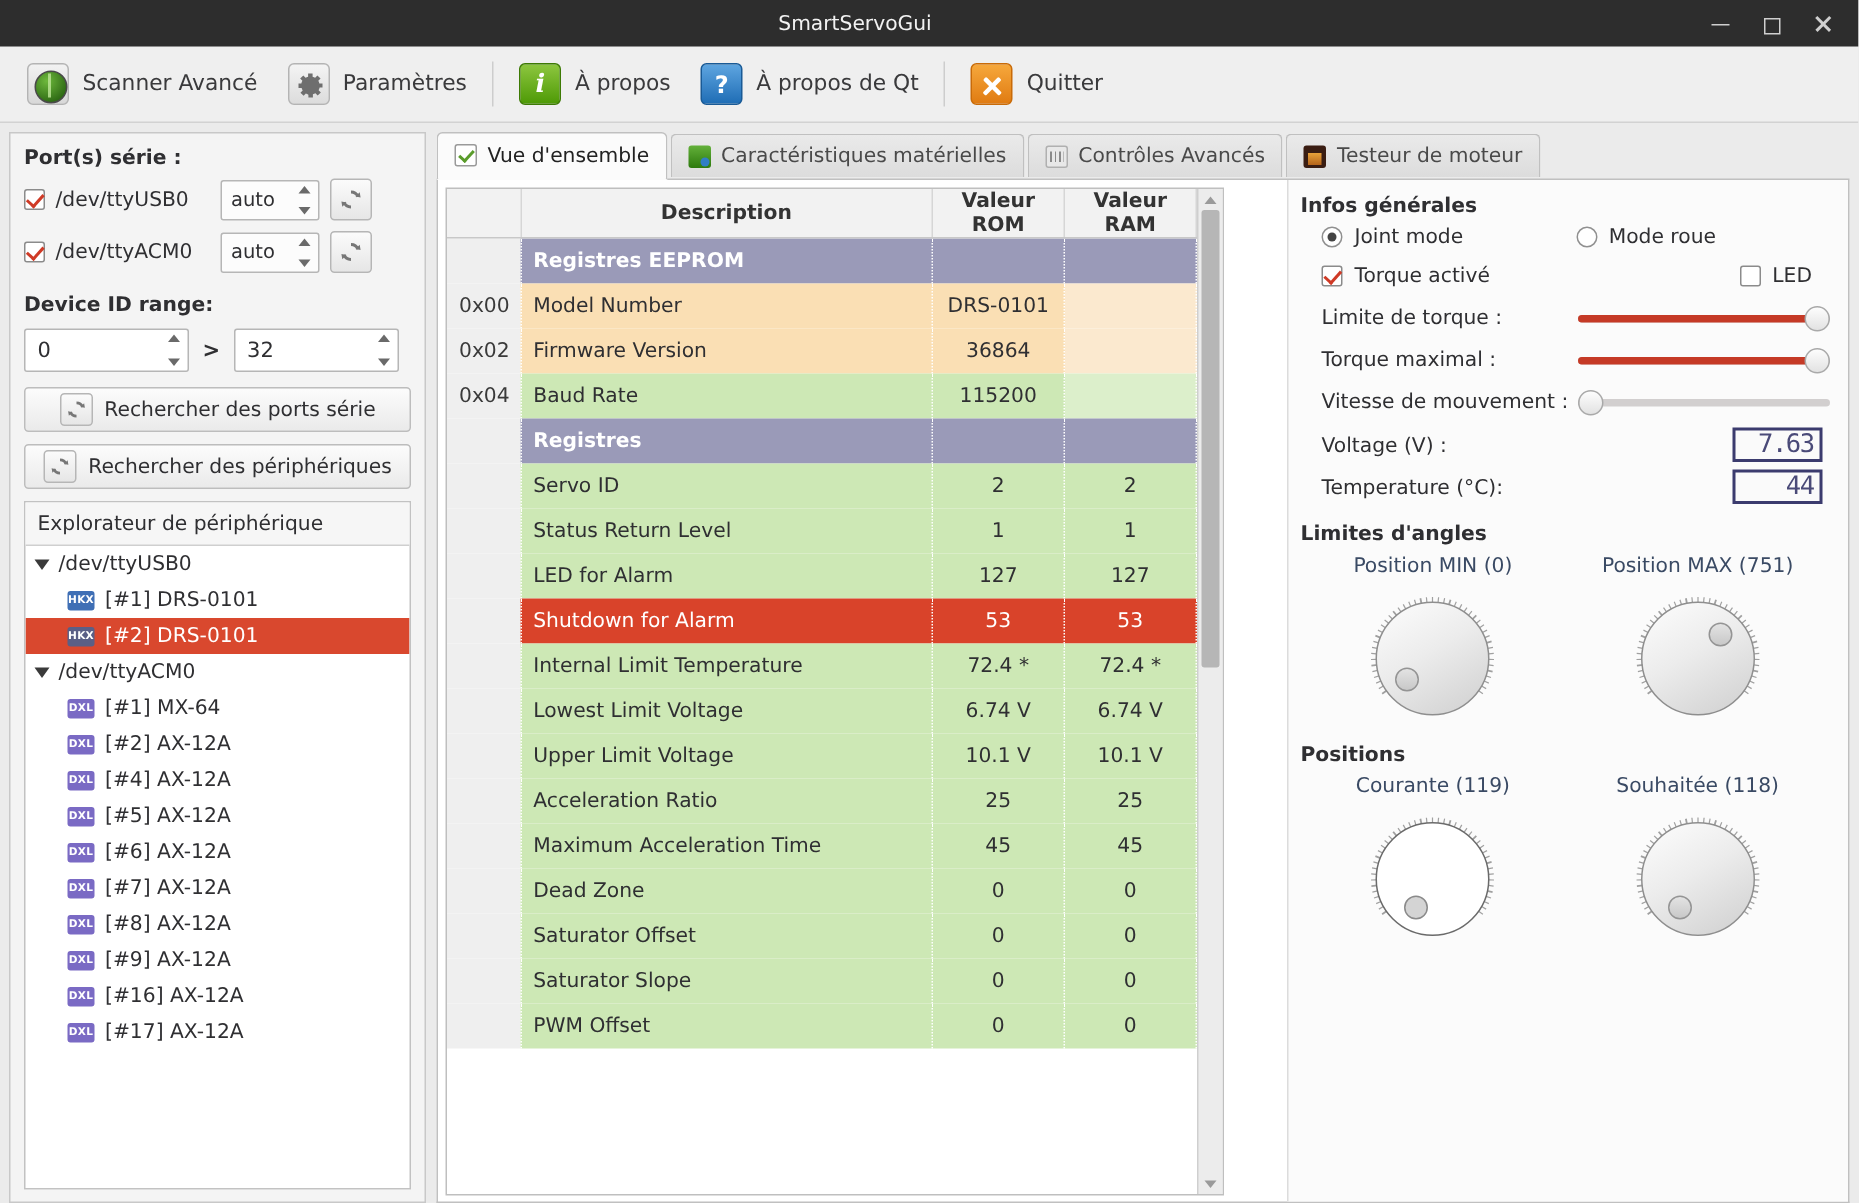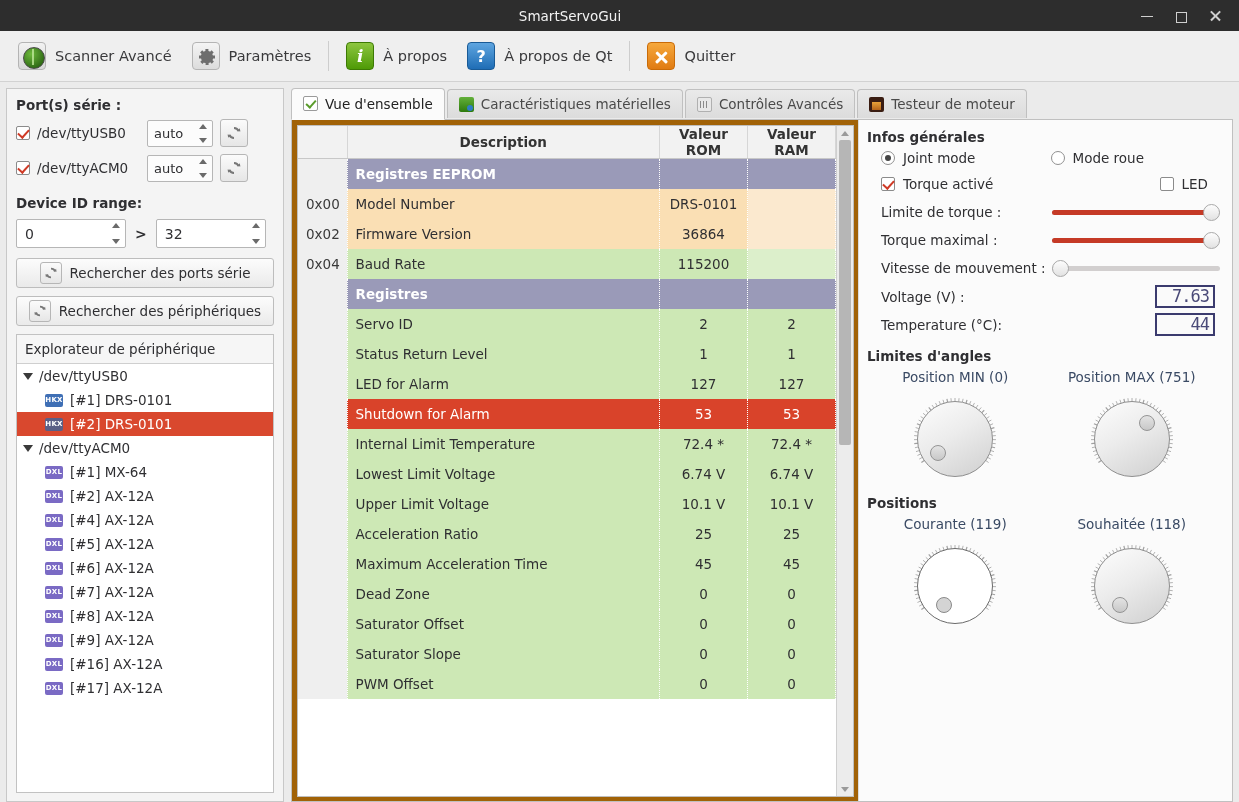--- a/index.html
+++ b/index.html
@@ -136,21 +136,21 @@
   .ti-check{ border:1px solid #9a9a9a; background:#fff;}
   .ti-check::after{content:"";position:absolute;left:4px;top:1px;width:4px;height:8px;border:solid #5a9c2b;border-width:0 2px 2px 0;transform:rotate(42deg);}
   .ti-hw{ background:linear-gradient(#63b03a,#2d7a0d);}
   .ti-hw::after{content:"";position:absolute;right:1px;bottom:1px;width:6px;height:6px;border-radius:50%;background:#2f7ec4;}
   .ti-adv{ background:#e8e8e8; border:1px solid #b0b0b0;}
   .ti-adv::after{content:"";position:absolute;left:2px;top:3px;right:2px;height:7px;
     background:repeating-linear-gradient(90deg,#8a8a8a 0 1px,transparent 1px 3px);}
   .ti-motor{ background:#3a1d12;}
   .ti-motor::after{content:"";position:absolute;left:3px;bottom:2px;width:9px;height:8px;
     background:linear-gradient(#e8a23a,#b5641a);}
-  .panelarea{ flex:1; border:1px solid #c0c0c0; border-top:none; background:#a16207; display:flex; min-height:0;}
+  .panelarea{ flex:1; border:1px solid #c0c0c0; border-top:none; background:#ffffff; display:flex; min-height:0;gap:38px;}
 
   
   .tablewrap{ flex:1; display:flex; min-width:0; padding:5px 4px 4px 5px;}
   .tbl-outer{ flex:1; border:1px solid #bfbfbf; background:#fff; display:flex; min-width:0;}
   .tbl-scroll{ flex:1; overflow:hidden;}
   table.reg{ width:100%; border-collapse:collapse; table-layout:fixed;}
   table.reg th{
     height:29px; background:#f2f2f2; border-right:1px solid #d6d6d6; border-bottom:1px solid #c8c8c8;
     font-size:13.5px; font-weight:bold; color:#333;
   }

